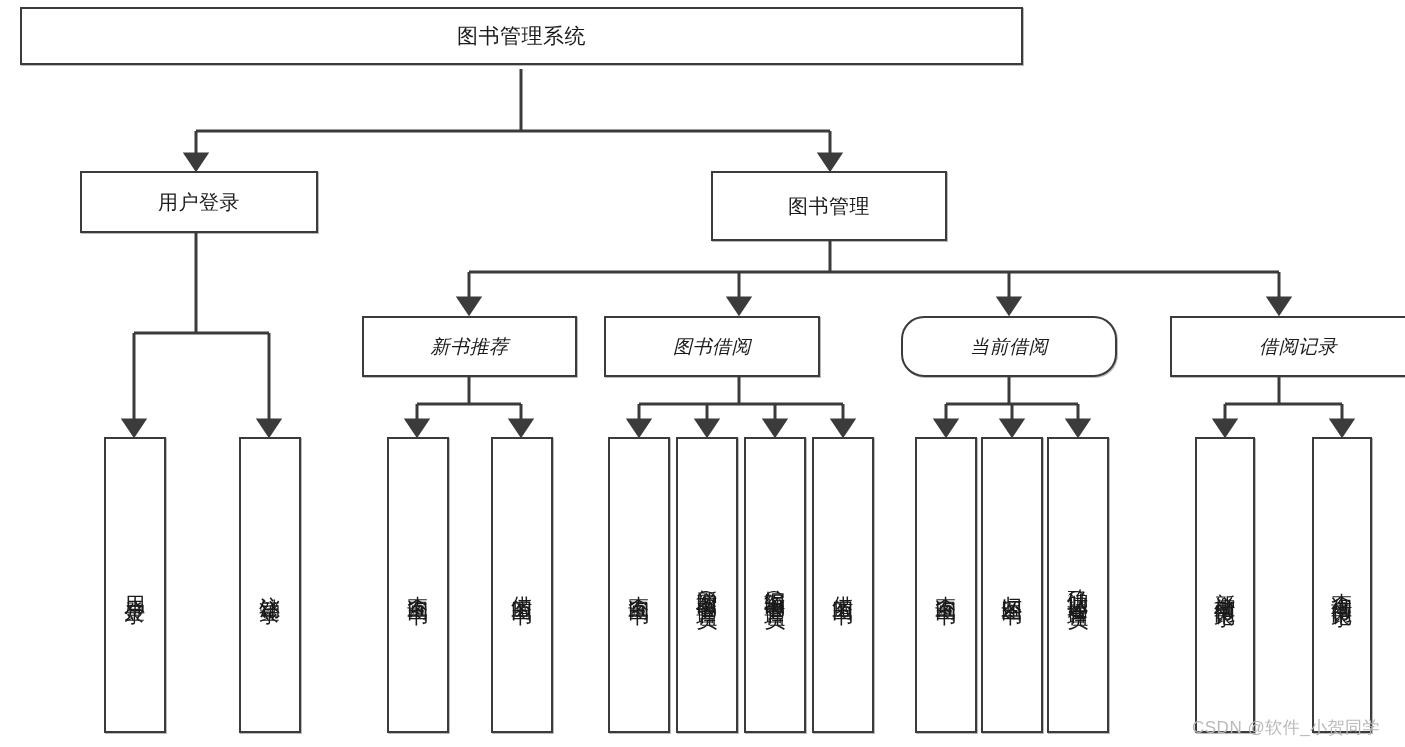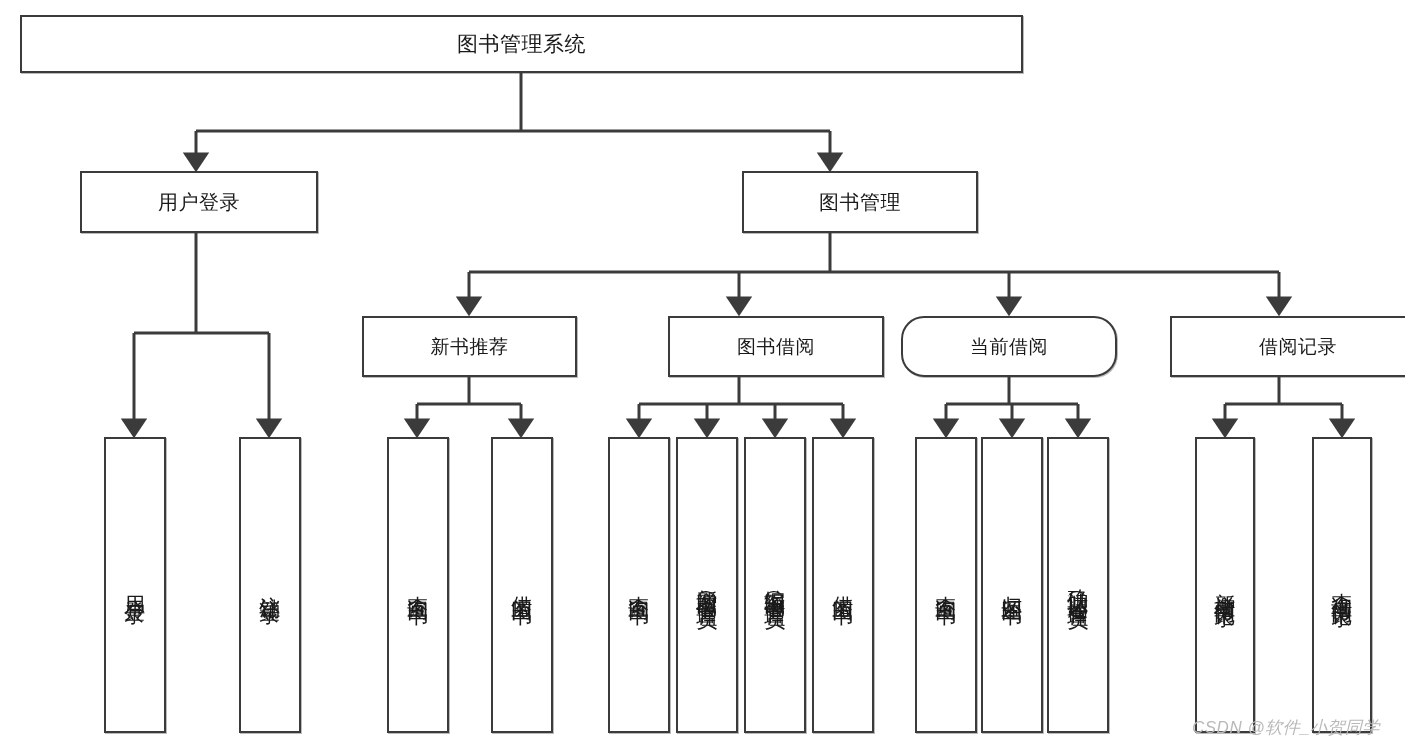--- a/index.html
+++ b/index.html
@@ -39,21 +39,21 @@
   }
   .node .label {
     display: block;
     text-align: center;
     letter-spacing: 0.5px;
     line-height: 1.15;
     white-space: nowrap;
   }
   .node.root   { font-size: 21px; }
   .node.level2 { font-size: 20px; }
-  .node.level3 { font-size: 19px; }
+  .node.level3 { font-size: 19px; font-style: italic; }
   .node.leaf {
     border-width: 2px;
     padding: 6px 2px;
     align-items: center;
   }
   .node.leaf .label {
     writing-mode: vertical-rl;
     text-orientation: upright;
     font-size: 21px;
     line-height: 1.12;
@@ -61,21 +61,20 @@
     white-space: nowrap;
     max-height: 100%;
   }
   .watermark {
     position: absolute;
     font-size: 17px;
     color: #b9b9b9;
     white-space: nowrap;
     letter-spacing: 0.5px;
     user-select: none;
-    font-style: italic;
   }
 </style>
 </head>
 <body>
 
 <div id="canvas">
 
   <svg id="edges" viewBox="0 0 1405 747" xmlns="http://www.w3.org/2000/svg">
     <defs>
       <marker id="arrow" markerWidth="10" markerHeight="10" refX="3.2" refY="5" orient="auto" markerUnits="strokeWidth">
@@ -120,37 +119,37 @@
       <path d="M1012,404 L1012,428" marker-end="url(#arrow)"></path>
       <path d="M1078,404 L1078,428" marker-end="url(#arrow)"></path>
 
       <path d="M1279,377 L1279,404"></path>
       <path d="M1225,404 L1342,404"></path>
       <path d="M1225,404 L1225,428" marker-end="url(#arrow)"></path>
       <path d="M1342,404 L1342,428" marker-end="url(#arrow)"></path>
     </g>
   </svg>
 
-  <div class="node root" style="left:20px; top:15px; width:1003px; height:58px;">
+  <div class="node root" style="left:20px; top:7px; width:1003px; height:58px;">
     <span class="label">图书管理系统</span>
   </div>
 
   <div class="node level2" style="left:80px; top:171px; width:238px; height:62px;">
     <span class="label">用户登录</span>
   </div>
 
-  <div class="node level2" style="left:711px; top:171px; width:236px; height:62px;margin-left:31px;">
+  <div class="node level2" style="left:711px; top:171px; width:236px; height:70px;">
     <span class="label">图书管理</span>
   </div>
 
   <div class="node level3" style="left:362px; top:316px; width:215px; height:61px;">
     <span class="label">新书推荐</span>
   </div>
 
-  <div class="node level3" style="left:668px; top:316px; width:216px; height:61px;">
+  <div class="node level3" style="left:604px; top:316px; width:216px; height:61px;">
     <span class="label">图书借阅</span>
   </div>
 
   <div class="node level3" style="left:901px; top:316px; width:216px; height:61px;border-radius:23px;">
     <span class="label">当前借阅</span>
   </div>
 
   <div class="node level3" style="left:1170px; top:316px; width:256px; height:61px;">
     <span class="label">借阅记录</span>
   </div>

